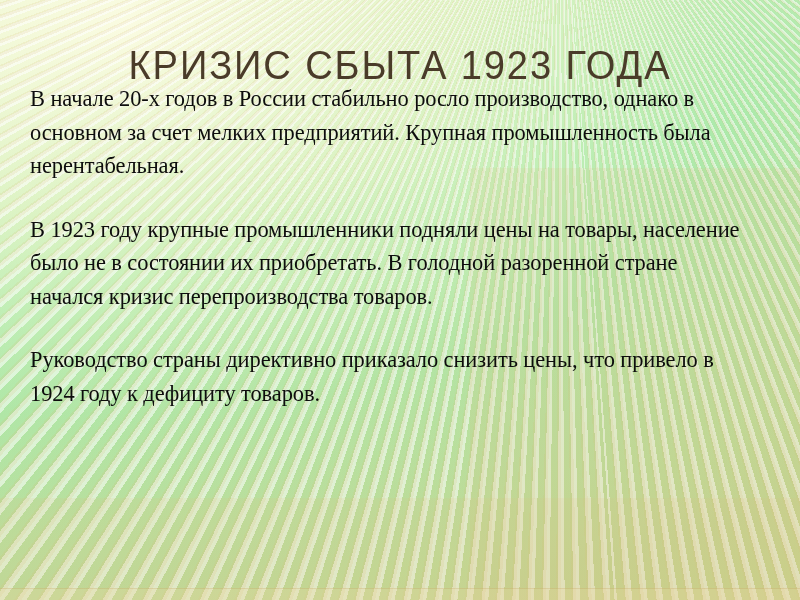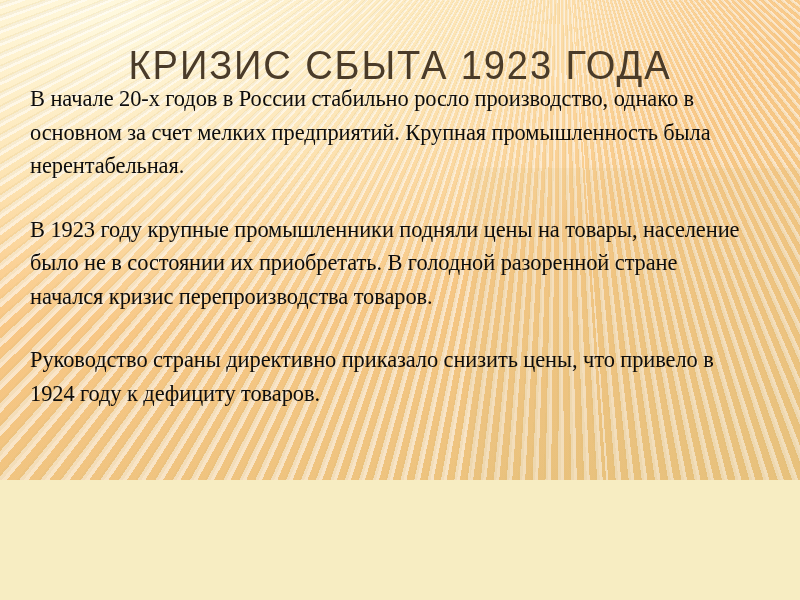--- a/index.html
+++ b/index.html
@@ -10,23 +10,23 @@
     width: 800px;
     height: 600px;
     overflow: hidden;
     font-family: "Liberation Serif", "DejaVu Serif", serif;
     background: #F7EDC2;
   }
 
   .slide {
     position: relative;
     width: 800px;
-    height: 480px;
+    height: 600px;
     overflow: hidden;
-    background: #fdba74;
+    background: #86efac;
   }
 
   
   .bg-layer {
     position: absolute;
     inset: 0;
     pointer-events: none;
   }
 
   

